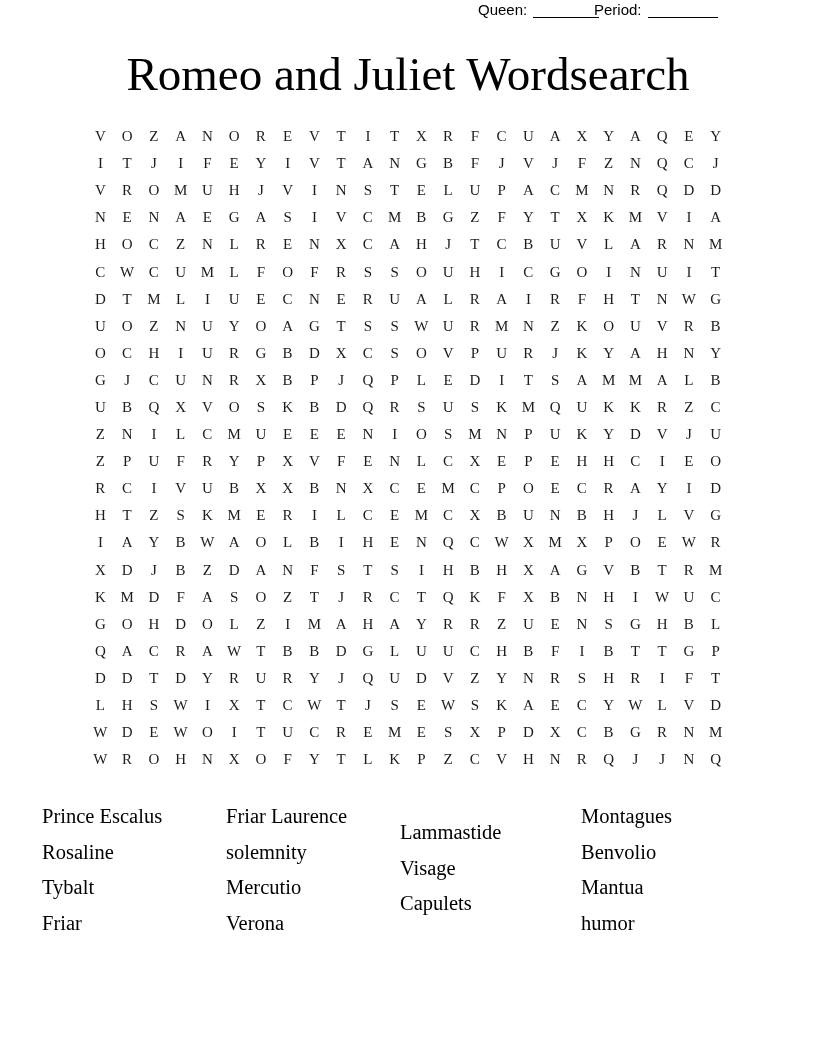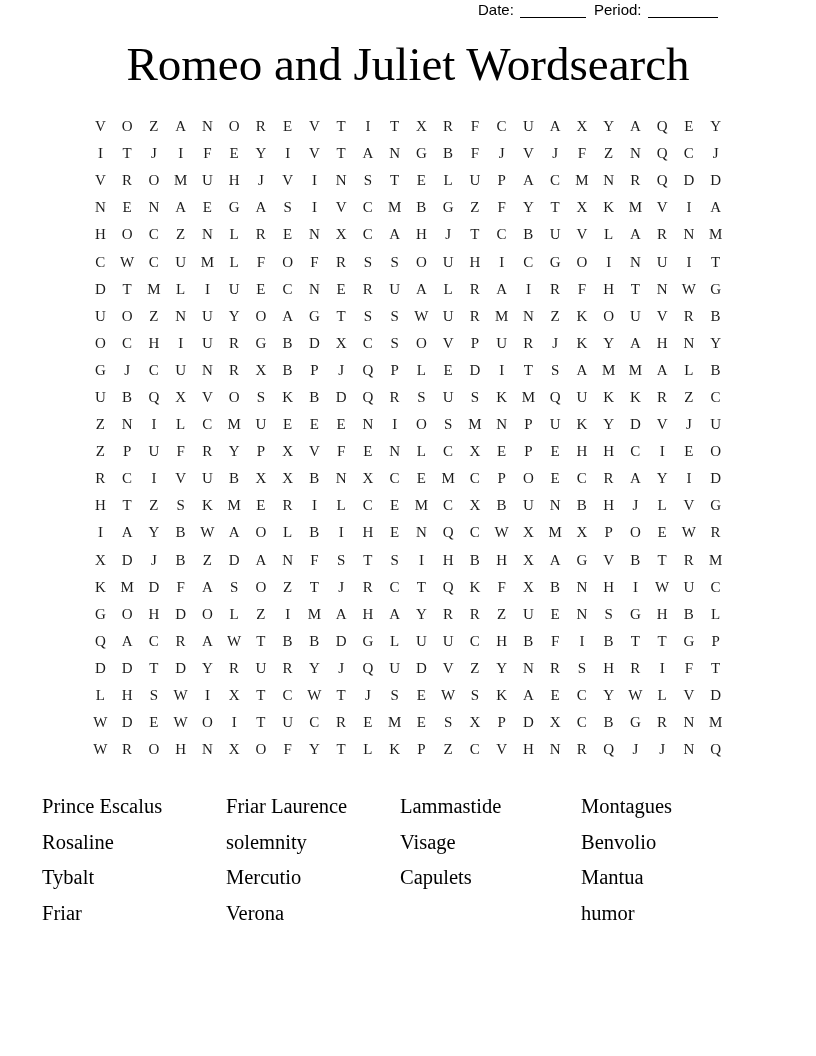--- a/index.html
+++ b/index.html
@@ -40,21 +40,21 @@
     margin-left: 6px;
   }
   .field-name   { left: 40px; }
   .field-date   { left: 478px; }
   .field-period { left: 594px; }
   .blank-name   { width: 350px; }
   .blank-date   { width: 66px; }
   .blank-period { width: 70px; }
   
   .title {
-    margin: 16px 0 0 0;
+    margin: 26px 0 0 0;
     text-align: center;
     font-family: "Liberation Serif", serif;
     font-weight: 400;
     font-size: 47px;
     line-height: 52px;
   }
   
   .grid {
     width: 642px;
     margin: 23px auto 0 auto;
@@ -73,37 +73,37 @@
   }
   
   .words {
     display: flex;
     margin-top: 26px;
     padding-left: 42px;
   }
   .word-col { flex: 0 0 auto; }
   .word-col:nth-child(1) { width: 184px; }
   .word-col:nth-child(2) { width: 174px; }
-  .word-col:nth-child(3) { width: 181px; }
+  .word-col:nth-child(3) { width: 181px; margin-top: 16px; }
   .word-col:nth-child(4) { width: auto; }
   .word-item {
     font-family: "Liberation Serif", serif;
     font-size: 20.5px;
     line-height: 35.6px;
     white-space: nowrap;
   }
 </style>
 </head>
 <body>
 
 <div class="page">
 
   <div class="header">
     <div class="field field-date">
-      <span class="field-label">Date:</span>
+      <span class="field-label">Queen:</span>
       <span class="blank blank-date"></span>
     </div>
     <div class="field field-period">
       <span class="field-label">Period:</span>
       <span class="blank blank-period"></span>
     </div>
   </div>
 
   <h1 class="title">Romeo and Juliet Wordsearch</h1>
 

